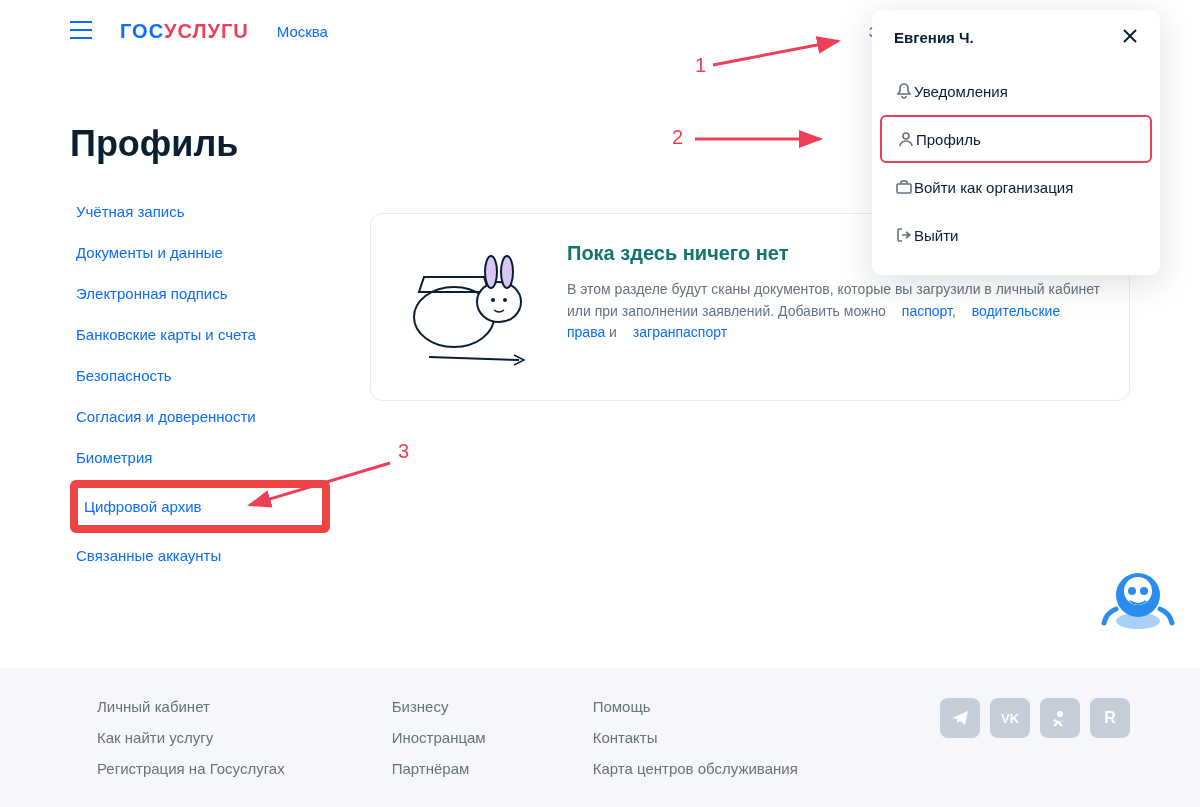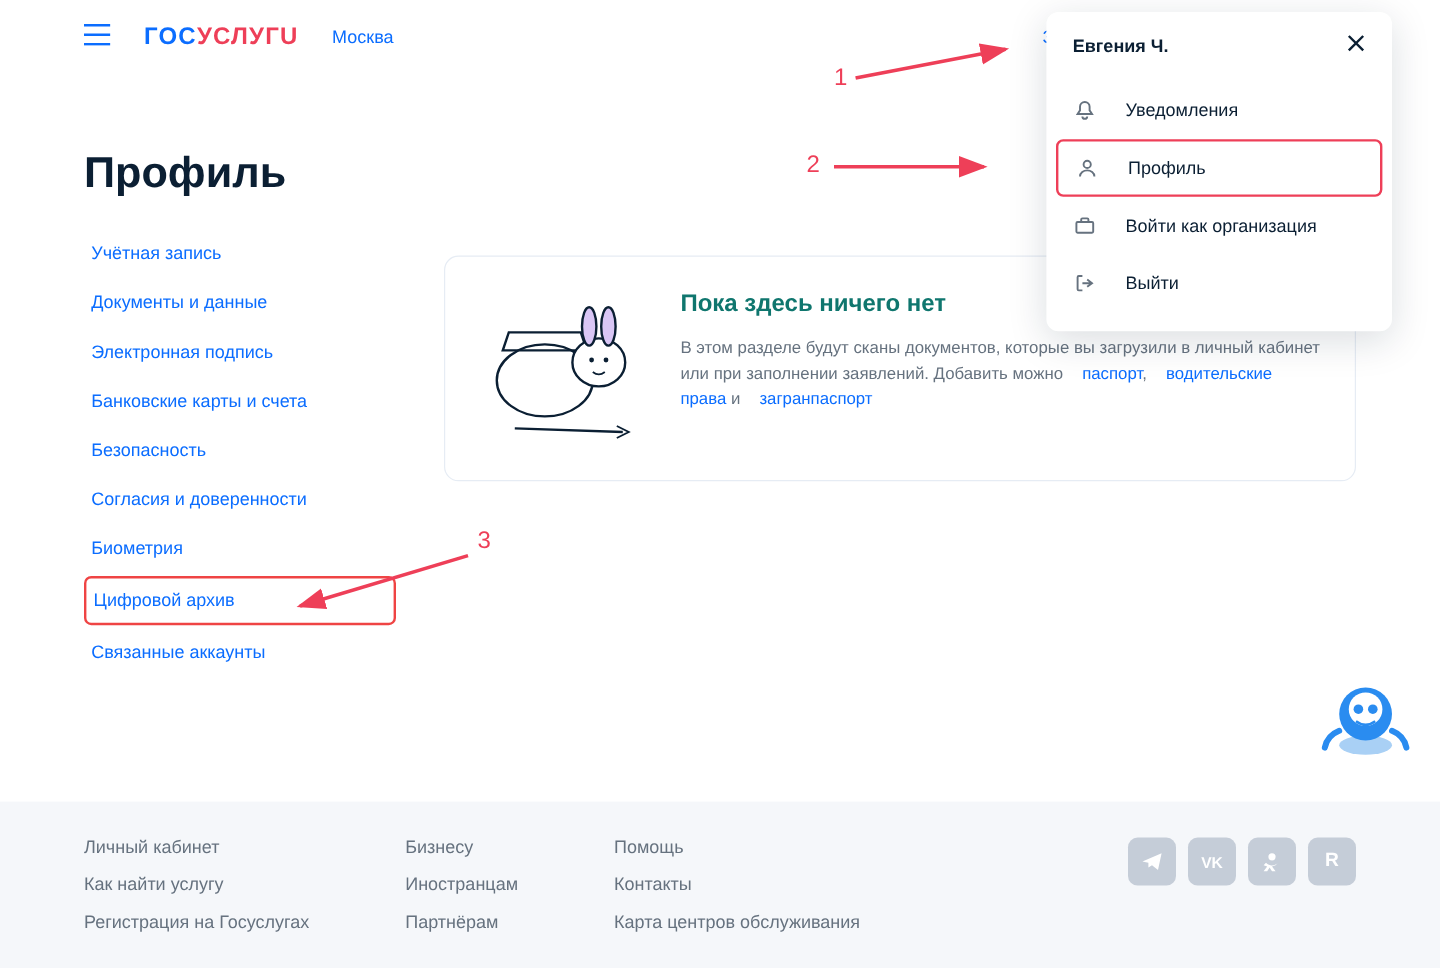--- a/index.html
+++ b/index.html
@@ -11,40 +11,40 @@
     .logo-u { color: #ee3f58; }
     .city { color: #0b6dff; font-size: 15px; }
     .nav { margin-left: auto; display: flex; gap: 24px; }
     .nav a { color: #0b6dff; text-decoration: none; font-size: 15px; }
     
     .page-title { font-size: 36px; font-weight: 700; padding: 60px 0 28px 70px; color: #0b1f33; }
     
     .main { display: flex; padding: 0 70px; gap: 40px; }
     .sidebar { width: 260px; }
     .sidebar-item { padding: 10px 6px; color: #0b6dff; font-size: 15px; cursor: pointer; margin-bottom: 4px; }
-    .sidebar-item.boxed { border: 2px solid #ef4444; border-radius: 6px; color: #0b1f33; }
+    .sidebar-item.boxed { border: 8px solid #ef4444; border-radius: 6px; color: #0b1f33; }
     .sidebar-item.boxed span { color:#0b6dff; }
     
     .content { flex: 1; }
     .card { border: 1px solid #e6ecf4; border-radius: 12px; padding: 28px 28px 28px 28px; display:flex; gap: 18px; align-items: flex-start; margin-top: 20px;}
     .card-illustration { width:150px; height:130px; flex: 0 0 150px; display:flex; align-items:center; justify-content:center; }
     .card-body h3 { font-size: 20px; font-weight: 700; margin-bottom: 14px; color:#0f766e; }
     .card-body p { font-size: 14px; line-height: 1.55; color: #66727f; }
     .card-body a { color: #0b6dff; text-decoration: none; margin-left: 12px; }
     
     .dropdown { position: absolute; top: 10px; right: 40px; width: 288px; background: #fff; border-radius: 10px; box-shadow: 0 8px 32px rgba(11,31,51,0.15); z-index: 10; padding-bottom: 16px; }
     .dropdown-header { display: flex; align-items: center; justify-content: space-between; padding: 18px 22px 20px; font-weight: 600; font-size: 15px; color:#0b1f33;}
-    .dropdown-item { display: flex; align-items: center; gap: 24px; padding: 14px 22px; color:#0b1f33; font-size: 15px; cursor: pointer; }
+    .dropdown-item { display: flex; align-items: center; gap: 0; padding: 14px 22px; color:#0b1f33; font-size: 15px; cursor: pointer; }
     .dropdown-item .icon { width: 20px; height: 20px; color: #66727f; display:flex; align-items:center; justify-content:center;}
     .dropdown-item.boxed { border: 2px solid #ee3f58; border-radius: 6px; margin: 0 8px; padding: 12px 14px; }
     .anno-num { color:#ee3f58; font-size: 20px; position: absolute; }
     .arrow { position: absolute; pointer-events:none; }
     
     .footer { position: absolute; bottom: 0; left:0; right:0; padding: 30px 70px; background: #f5f7fa; display:flex; gap: 80px; }
-    .footer-col { display: flex; flex-direction: column; gap: 14px; }
+    .footer-col { display: flex; flex-direction: column; gap: 14px; margin-left: 27px; }
     .footer-col a { color:#66727f; text-decoration:none; font-size: 15px; }
     .socials { margin-left:auto; display:flex; gap: 10px; }
     .social { width: 40px; height: 40px; border-radius: 8px; background:#c5cdd8; display:flex; align-items:center; justify-content:center; color:#fff; font-weight:700; }
     
     .mascot { position: absolute; right: 22px; bottom: 170px; width: 80px; height: 80px; }
   </style>
 </head>
 <body>
 
 <div class="header">

